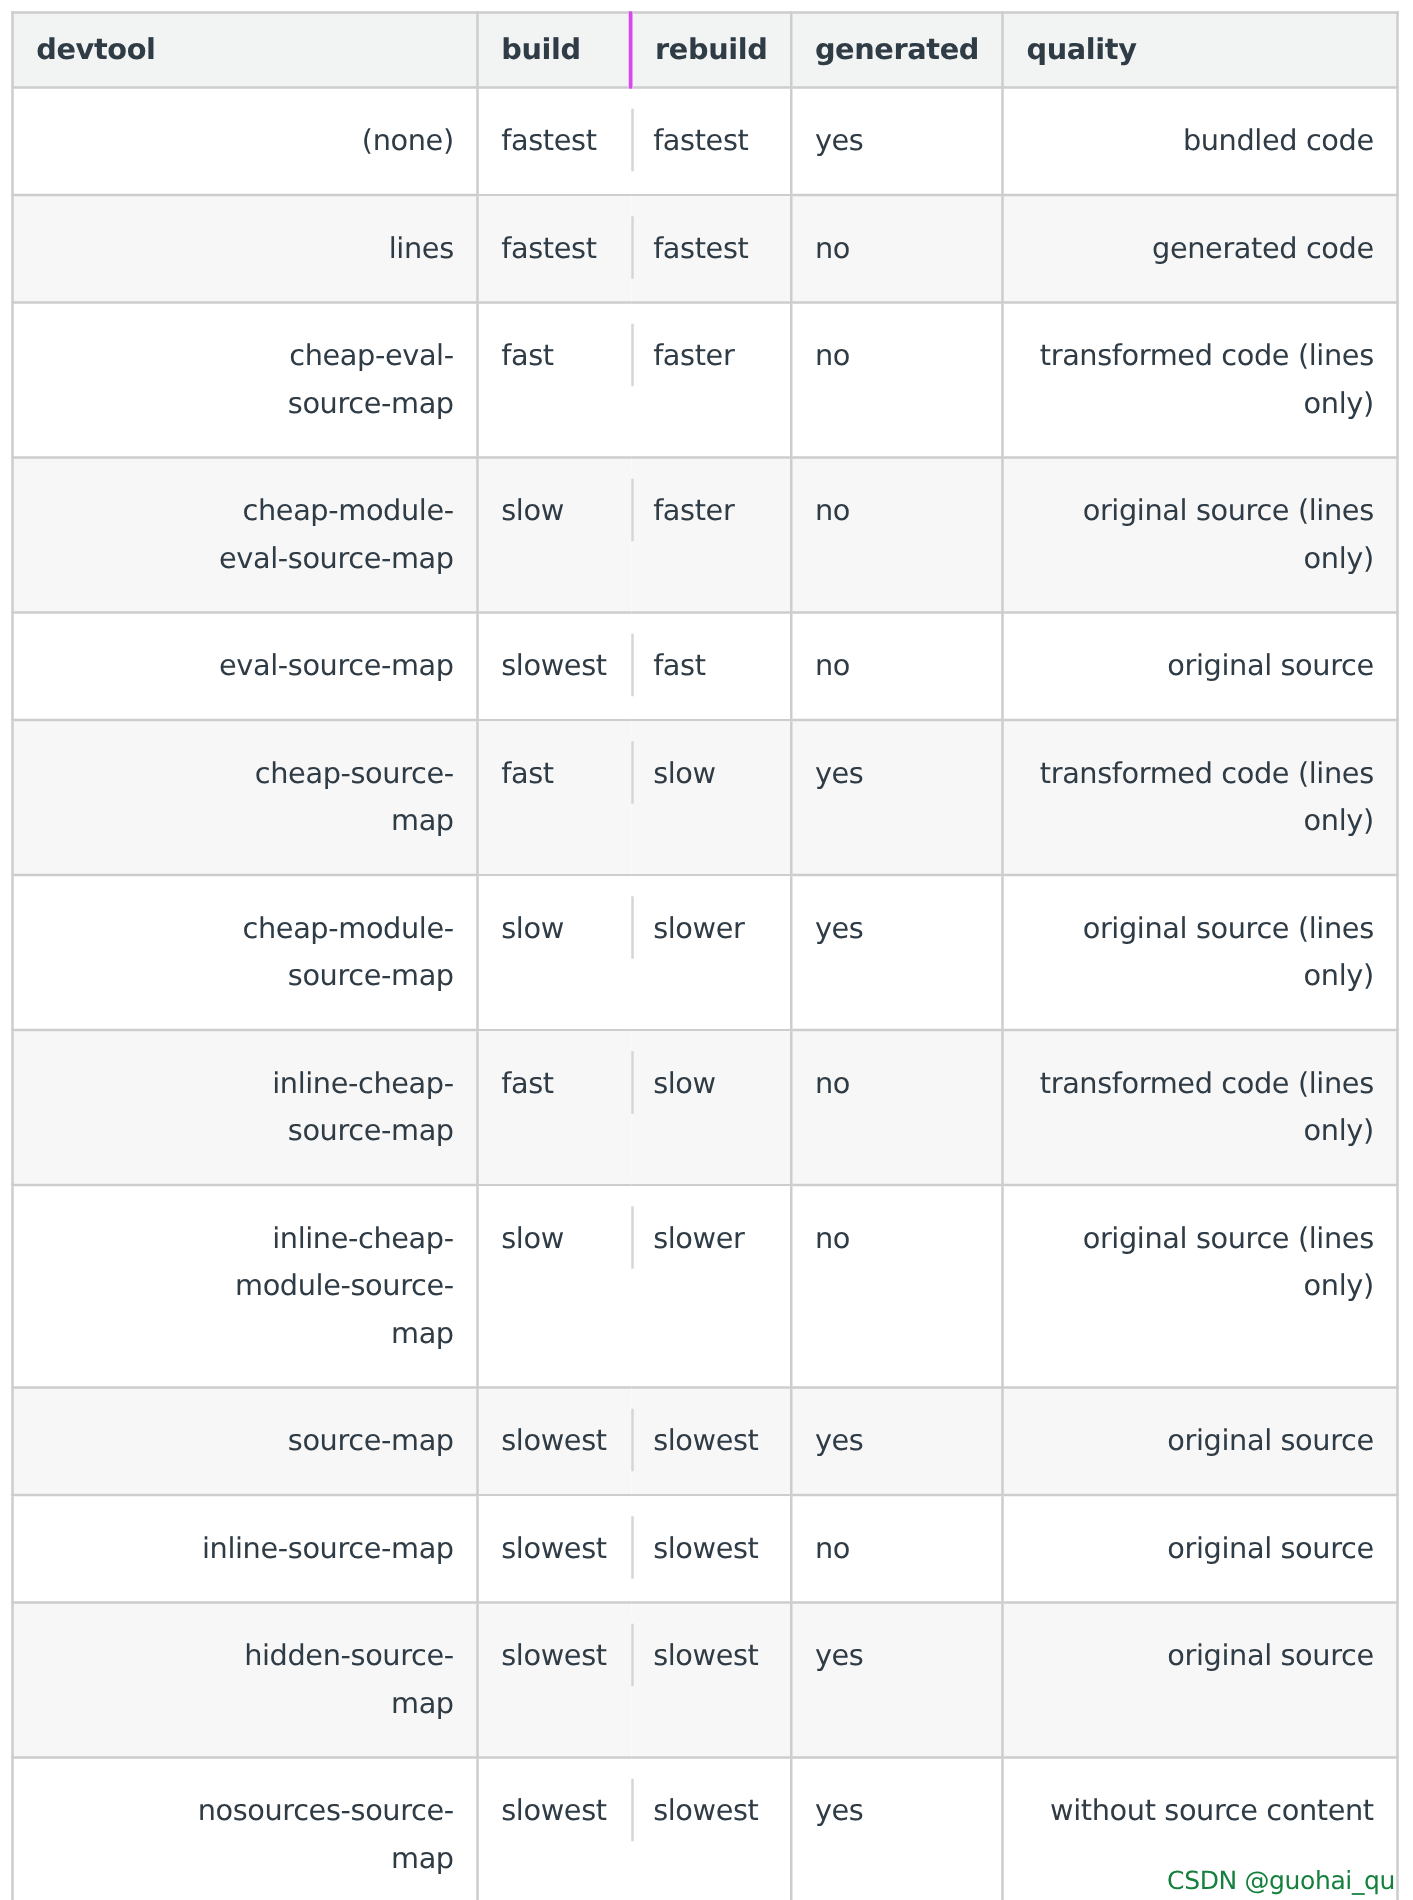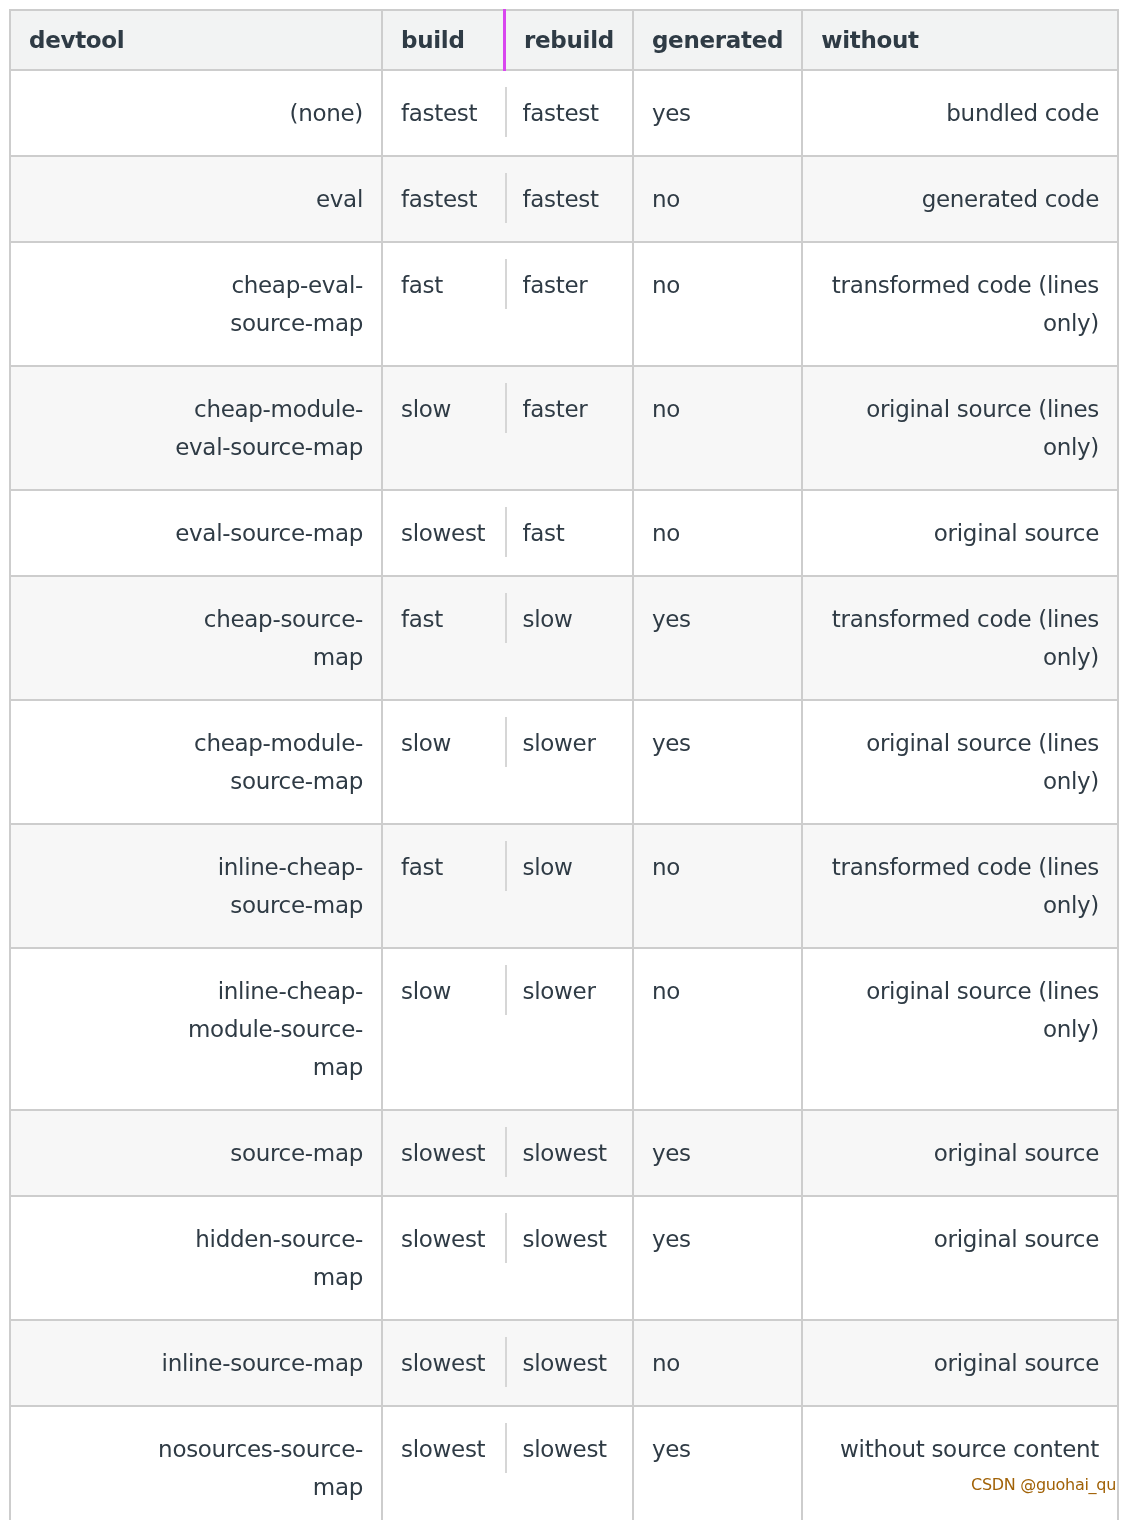--- a/index.html
+++ b/index.html
@@ -13,52 +13,52 @@
   tbody tr:nth-child(even) td { background: #f7f7f7; }
   tbody tr:nth-child(odd) td { background: #ffffff; }
   .c-devtool { width: 334px; }
   .c-build { width: 84px; }
   .c-rebuild { width: 84px; margin-top: 32px; }
   .c-prod { width: 124px; }
   td.build-cell { border-right: none; position: relative; }
   td.rebuild-cell { border-left: none; position: relative; }
   td.rebuild-cell::before { content: ""; position: absolute; left: 0; top: 16px; width: 2px; height: 50px; background: #d6d6d6; }
   th.build-h { border-right: 3px solid #d946ef; }
-  .watermark { position: absolute; right: 14px; bottom: 26px; font-size: 16px; color: #a16207;
+  .watermark { position: absolute; right: 14px; bottom: 4px; font-size: 20px; color: #15803d;
                font-family: "DejaVu Sans", sans-serif; letter-spacing: -0.3px; }
   .wrap { display: block; text-align: right; }
 </style>
 </head>
 <body>
 
 <table>
   <thead>
     <tr>
       <th class="c-devtool">devtool</th>
       <th class="c-build build-h">build</th>
       <th class="c-rebuild">rebuild</th>
       <th class="c-prod">generated</th>
-      <th>without</th>
+      <th>quality</th>
     </tr>
   </thead>
   <tbody id="tbody">
   <tr>
         <td class="c-devtool">
           <span class="wrap">(none)</span>
         </td>
         <td class="c-build build-cell">fastest</td>
         <td class="c-rebuild rebuild-cell">fastest</td>
         <td class="c-prod">yes</td>
         <td>
           <span class="wrap">bundled code</span>
         </td>
       </tr>
       <tr>
         <td class="c-devtool">
-          <span class="wrap">eval</span>
+          <span class="wrap">lines</span>
         </td>
         <td class="c-build build-cell">fastest</td>
         <td class="c-rebuild rebuild-cell">fastest</td>
         <td class="c-prod">no</td>
         <td>
           <span class="wrap">generated code</span>
         </td>
       </tr>
       <tr>
         <td class="c-devtool">
@@ -153,37 +153,37 @@
         </td>
         <td class="c-build build-cell">slowest</td>
         <td class="c-rebuild rebuild-cell">slowest</td>
         <td class="c-prod">yes</td>
         <td>
           <span class="wrap">original source</span>
         </td>
       </tr>
       <tr>
         <td class="c-devtool">
+          <span class="wrap">inline-source-map</span>
+        </td>
+        <td class="c-build build-cell">slowest</td>
+        <td class="c-rebuild rebuild-cell">slowest</td>
+        <td class="c-prod">no</td>
+        <td>
+          <span class="wrap">original source</span>
+        </td>
+      </tr>
+      <tr>
+        <td class="c-devtool">
           <span class="wrap">hidden-source-</span>
           <span class="wrap">map</span>
         </td>
         <td class="c-build build-cell">slowest</td>
         <td class="c-rebuild rebuild-cell">slowest</td>
         <td class="c-prod">yes</td>
-        <td>
-          <span class="wrap">original source</span>
-        </td>
-      </tr>
-      <tr>
-        <td class="c-devtool">
-          <span class="wrap">inline-source-map</span>
-        </td>
-        <td class="c-build build-cell">slowest</td>
-        <td class="c-rebuild rebuild-cell">slowest</td>
-        <td class="c-prod">no</td>
         <td>
           <span class="wrap">original source</span>
         </td>
       </tr>
       <tr>
         <td class="c-devtool">
           <span class="wrap">nosources-source-</span>
           <span class="wrap">map</span>
         </td>
         <td class="c-build build-cell">slowest</td>

